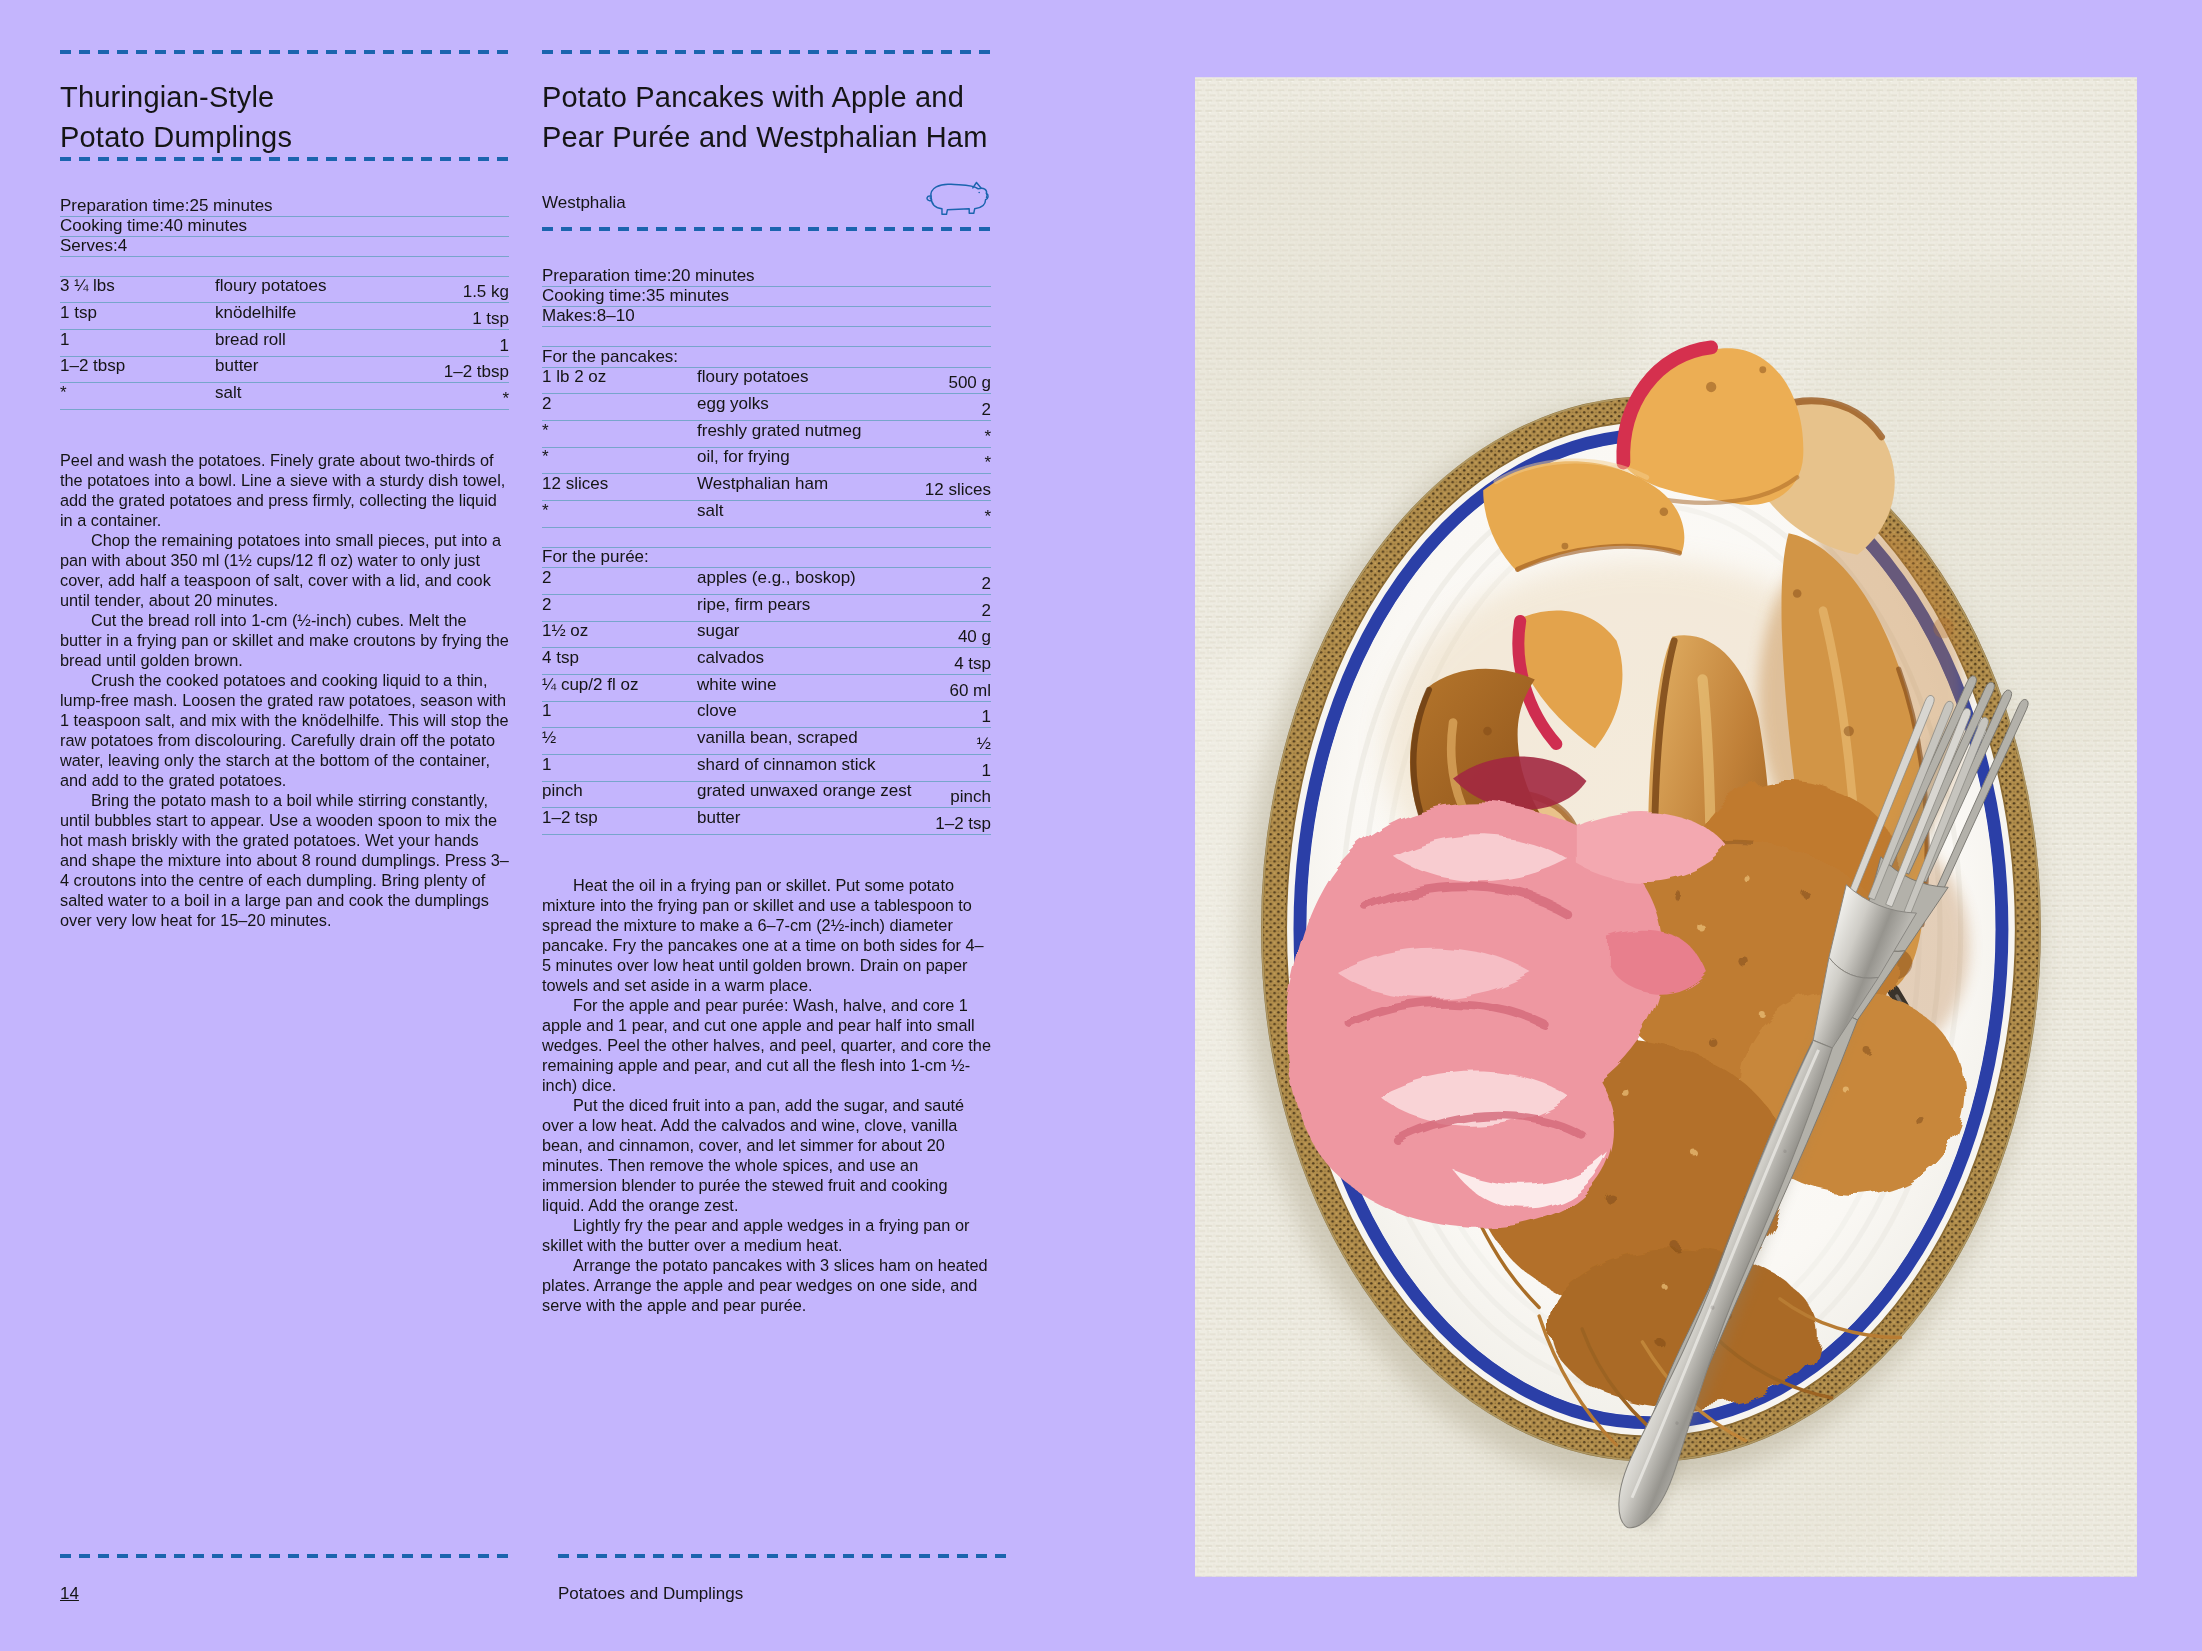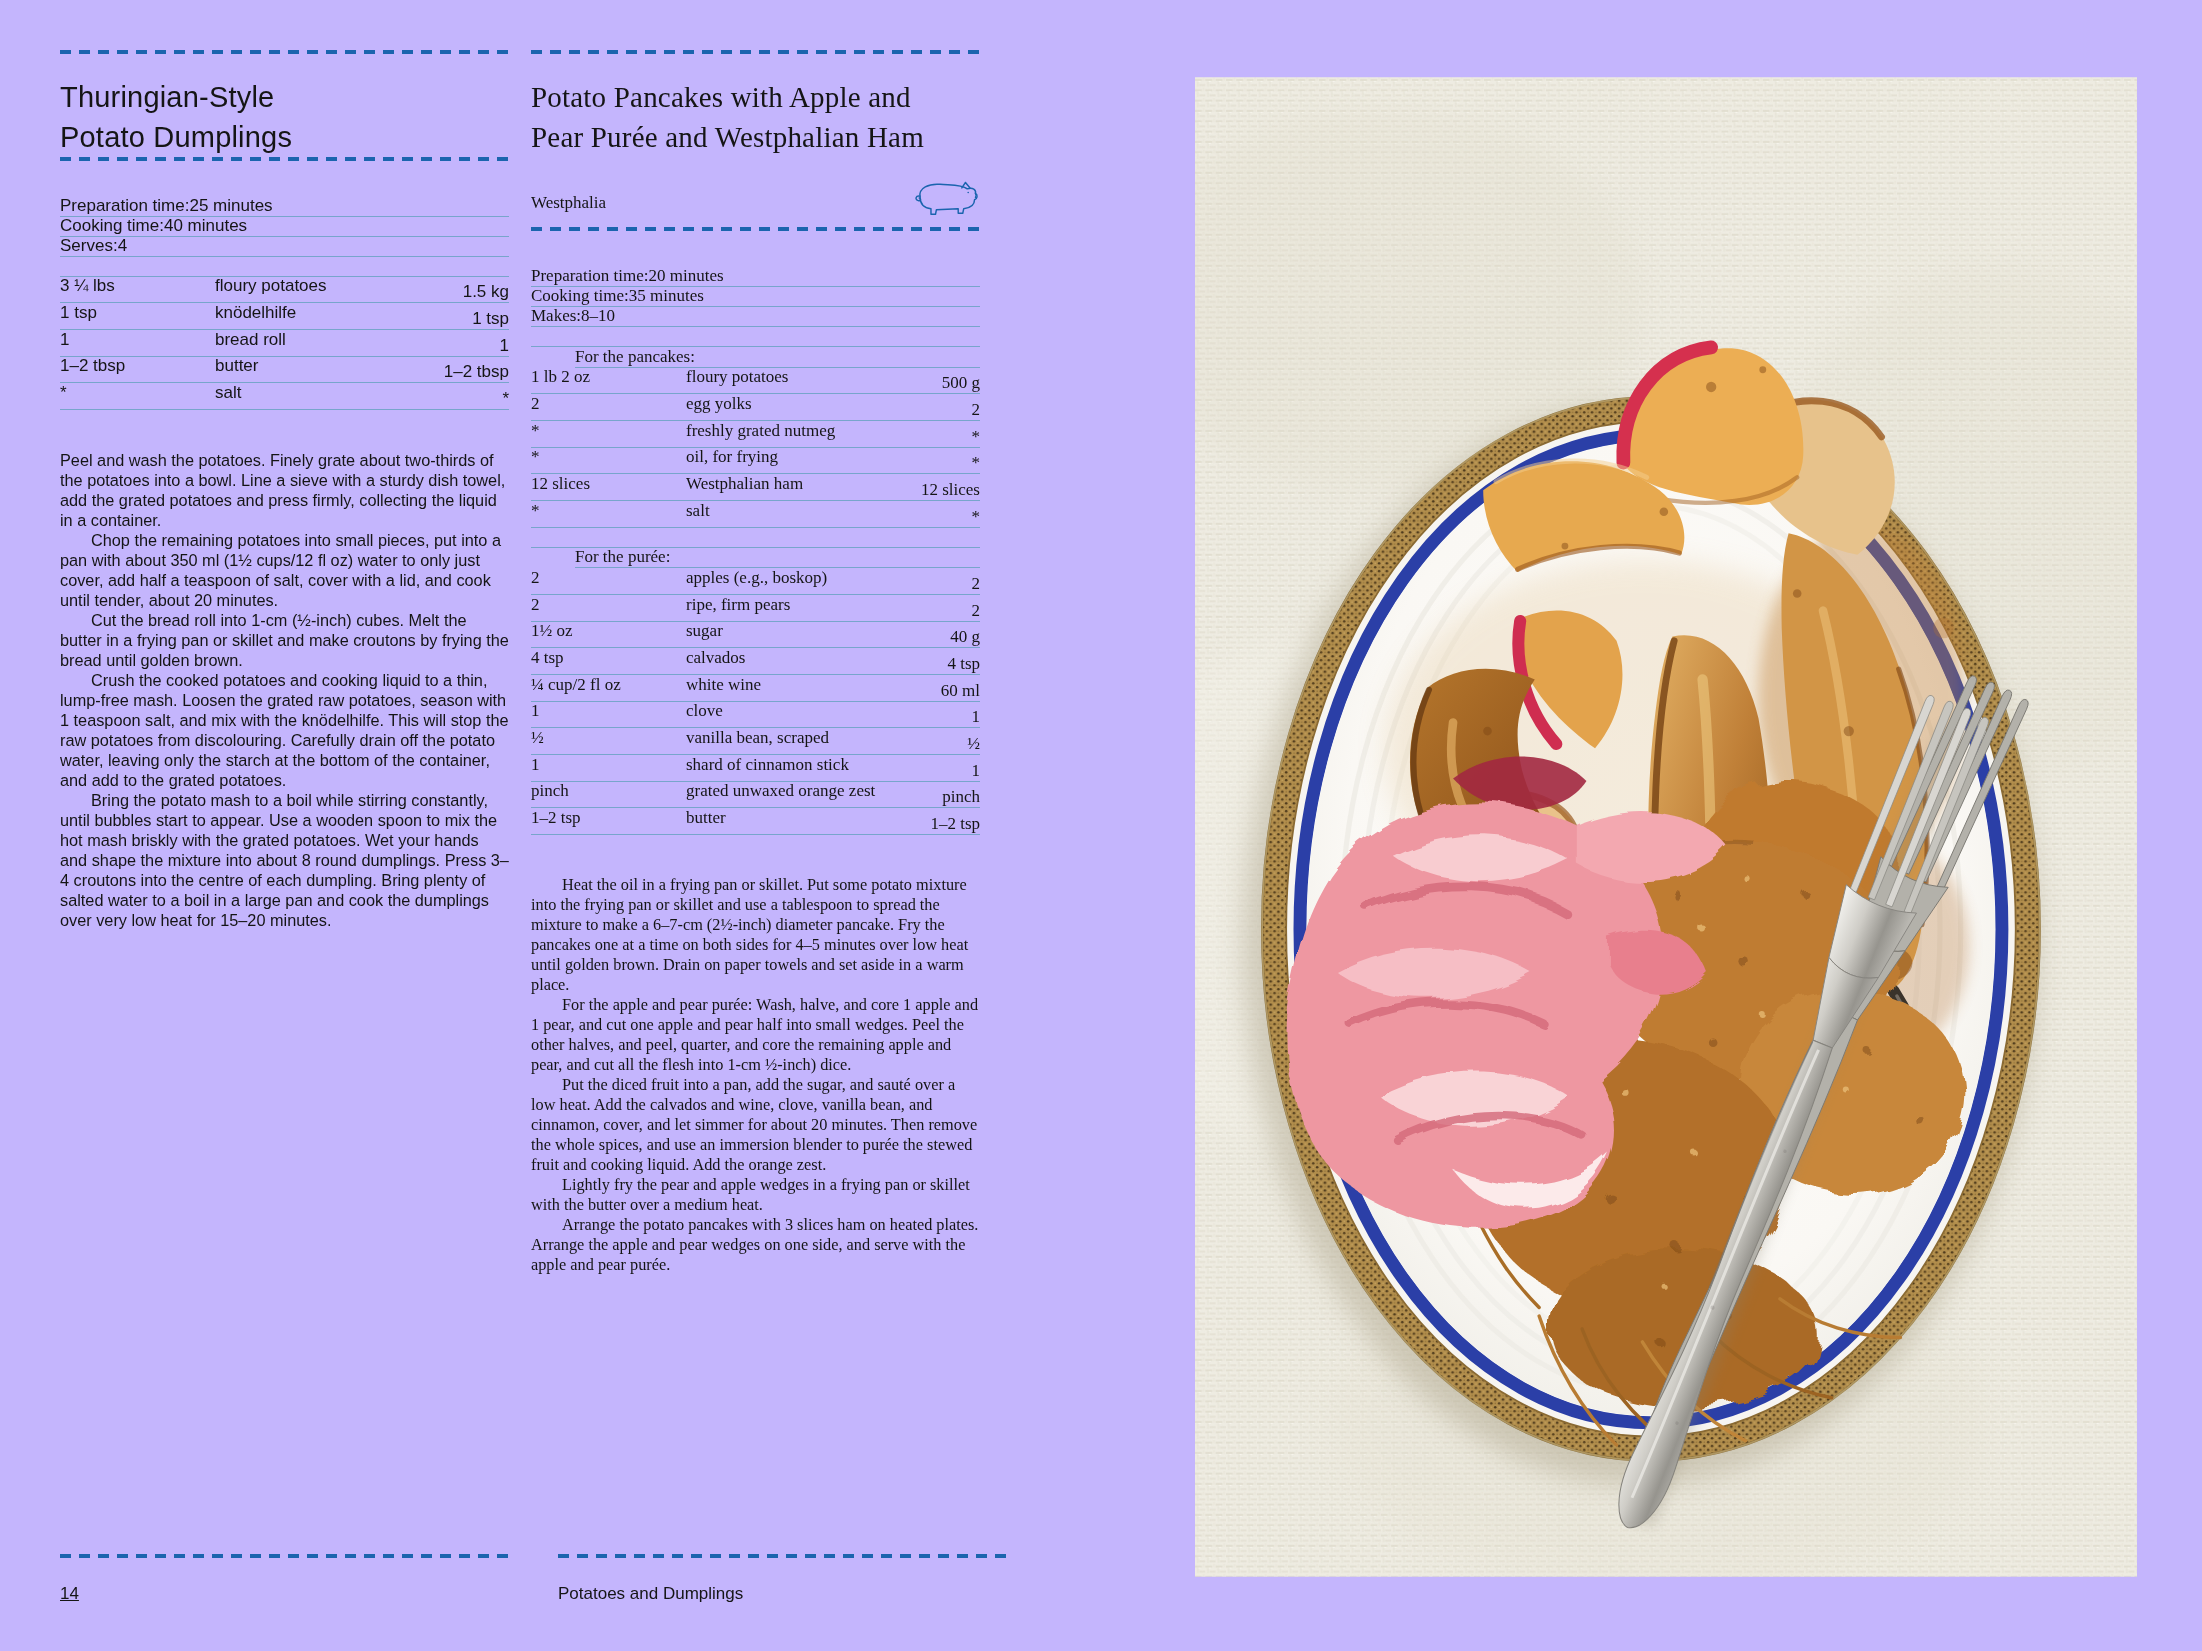--- a/index.html
+++ b/index.html
@@ -3,33 +3,33 @@
 <meta charset="utf-8">
 <style>
   html,body{margin:0;padding:0;background:#ffffff;}
   body{width:2203px;height:1652px;font-family:"Liberation Sans", sans-serif;color:#151515;
        -webkit-font-smoothing:antialiased;}
   .spread{position:relative;width:2203px;height:1652px;background:#c4b5fd;overflow:hidden;}
 
   
   .col{position:absolute;top:50px;width:449px;}
   #col-0{left:60px;}
-  #col-1{left:531px;font-family:Liberation Serif, serif;}
+  #col-1{left:542px;}
   .dash{height:4.3px;background:repeating-linear-gradient(90deg,#1b64ae 0 11.2px,transparent 11.2px 19px);}
   .title{margin:22.4px 0 0;font-size:29px;line-height:40px;font-weight:400;letter-spacing:0.2px;}
   .tline{white-space:nowrap;}
   .meta{display:flex;justify-content:space-between;align-items:flex-end;margin:17px 0 10.3px;min-height:43px;}
   .region{font-size:17px;line-height:20.6px;padding-bottom:3.4px;}
   .icons{display:flex;gap:10.3px;align-items:flex-end;}
   .icn svg{display:block;}
   .info{margin-top:36px;}
   .inforow{display:flex;font-size:17px;line-height:16.3px;
            padding:0.9px 0 1.7px;border-bottom:1.7px solid #78a5cb;}
   .ing-group{margin-top:19px;border-top:1.7px solid #78a5cb;}
-  .gtitle{font-size:17px;line-height:16.3px;padding:1.7px 0 1.7px;border-bottom:1.7px solid #78a5cb;margin-left:44px;}
+  .gtitle{font-size:17px;line-height:16.3px;padding:1.7px 0 1.7px;border-bottom:1.7px solid #78a5cb;}
   .ingrow{display:flex;font-size:17px;line-height:16.3px;padding:1.7px 0 1.7px;border-bottom:1.7px solid #78a5cb;}
   .qa{flex:0 0 155px;}
   .nm{flex:1;}
   .qb{text-align:right;white-space:nowrap;margin-top:6px;}
   .body{margin-top:40px;font-size:16.3px;line-height:20px;}
   .body p{margin:0;}
   .body p.indent{text-indent:31px;}
 
   
   .footer-cell{position:absolute;top:1554px;width:449px;}

